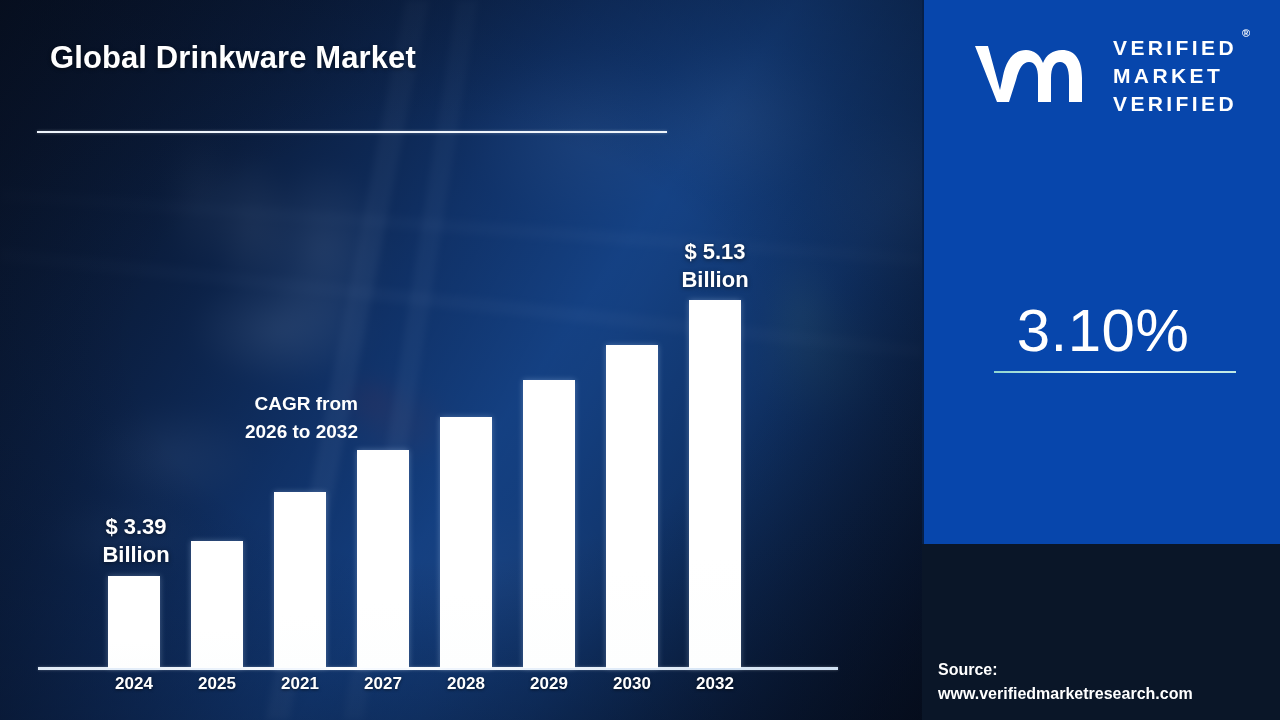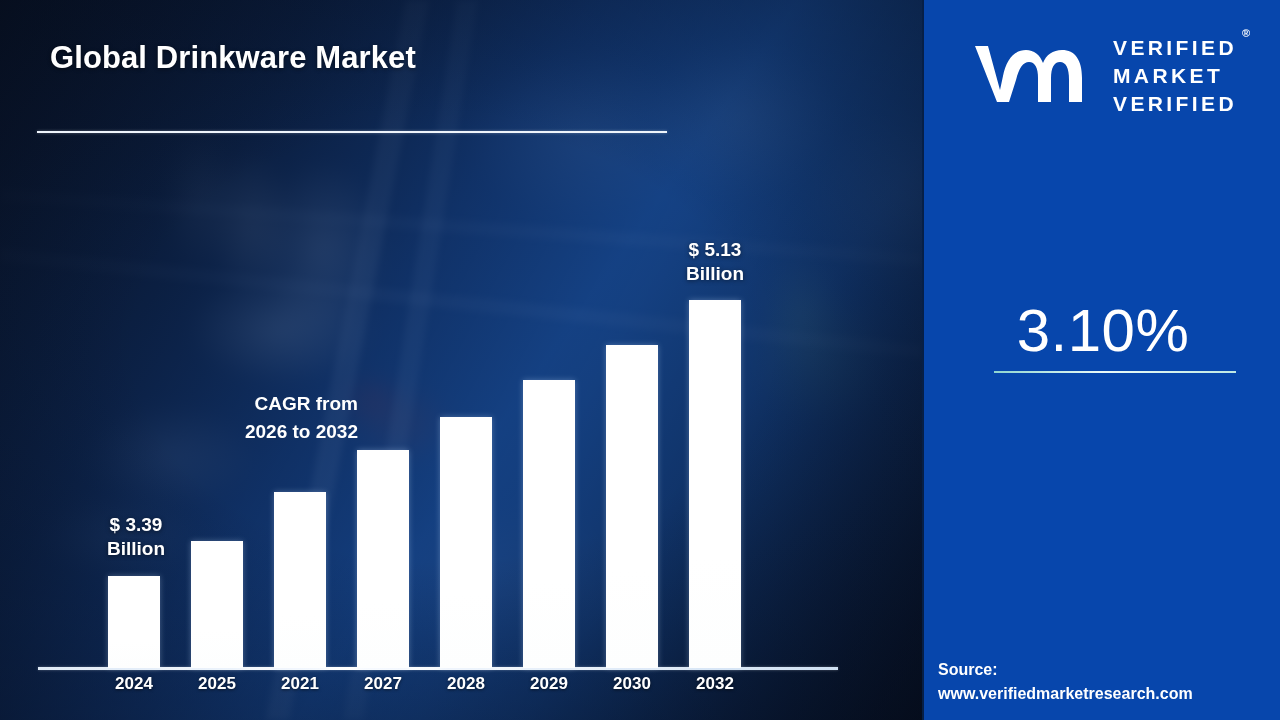--- a/index.html
+++ b/index.html
@@ -74,32 +74,32 @@
     background:linear-gradient(90deg,#dfeaf6,#ffffff 40%,#cfe0f2);
     box-shadow:0 0 3px rgba(255,255,255,.3);
   }
   .bar{
     position:absolute; bottom:52px; width:52px;
     background:linear-gradient(180deg,#ffffff 0%,#ffffff 70%,#fdfefe 100%);
     box-shadow:0 0 6px rgba(200,225,255,.32);
   }
   .bar-value{
     position:absolute; text-align:center; color:#ffffff;
-    font-size:19px; font-weight:bold; line-height:1.28; width:150px;
+    font-size:22px; font-weight:bold; line-height:1.28; width:150px;
     text-shadow:0 1px 4px rgba(0,0,0,.5);
   }
   .x-label{
     position:absolute; top:674px; width:90px; text-align:center;
     font-size:17px; font-weight:bold; color:#ffffff;
     text-shadow:0 1px 3px rgba(0,0,0,.55);
   }
 
   
   .right-panel{
-    position:absolute; left:922px; top:0; width:358px; height:720px;
+    position:absolute; left:922px; top:0; width:358px; height:544px;
     background:#0746ac;
     border-left:2px solid #061f47;
   }
   .logo-wrap{
     position:absolute; left:0; top:28px; width:358px; height:96px;
     display:flex; align-items:center; justify-content:center; gap:14px;
   }
   .logo-mark{ width:130px; height:72px; flex:0 0 auto; }
   .logo-text{ position:relative; }
   .logo-text .ln{

